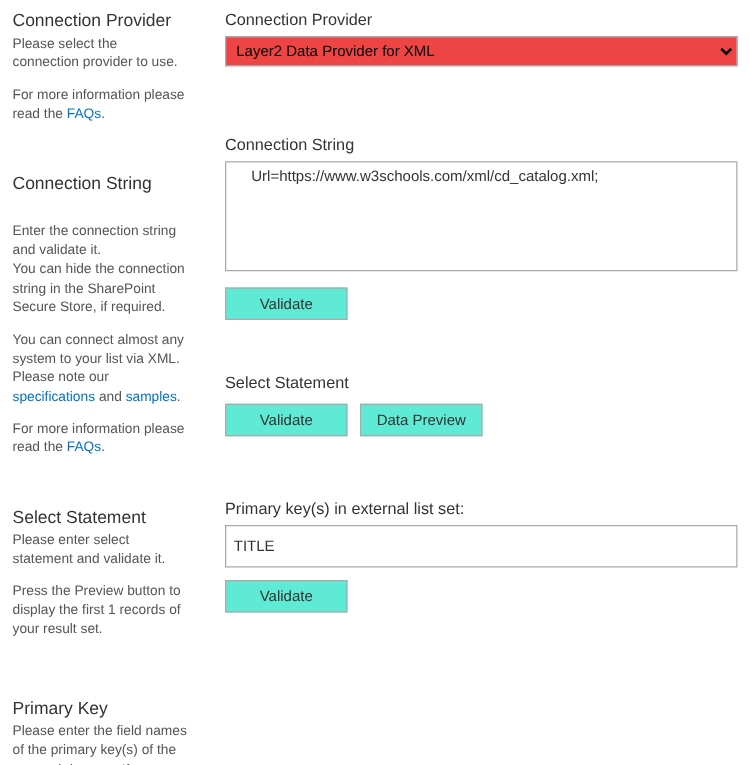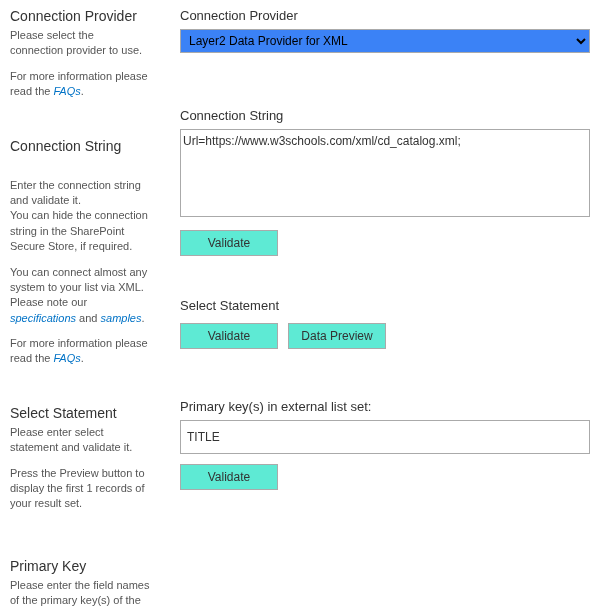--- a/index.html
+++ b/index.html
@@ -36,43 +36,42 @@
   }
   .help-p {
     font-size: 11px;
     line-height: 1.4;
     margin: 0 0 10px 0;
     color: #555;
   }
   .help-p a {
     color: #0072c6;
     text-decoration: none;
-    font-style: italic;
   }
   .label {
     font-size: 13px;
     color: #333;
     font-weight: 300;
     margin-bottom: 6px;
   }
   select.dropdown {
     width: 100%;
     height: 24px;
     border: 1px solid #aaa;
     font-size: 12px;
     padding: 2px 4px;
-    background: #3b82f6;
+    background: #ef4444;
     box-sizing: border-box;
   }
   textarea.field {
     width: 100%;
     height: 88px;
     border: 1px solid #aaa;
     font-size: 12px;
-    padding: 4px 2px;
+    padding: 4px 20px;
     resize: none;
     box-sizing: border-box;
     font-family: "Segoe UI", Tahoma, sans-serif;
     color: #333;
   }
   input.textfield {
     width: 100%;
     height: 22px;
     border: 1px solid #aaa;
     font-size: 12px;

